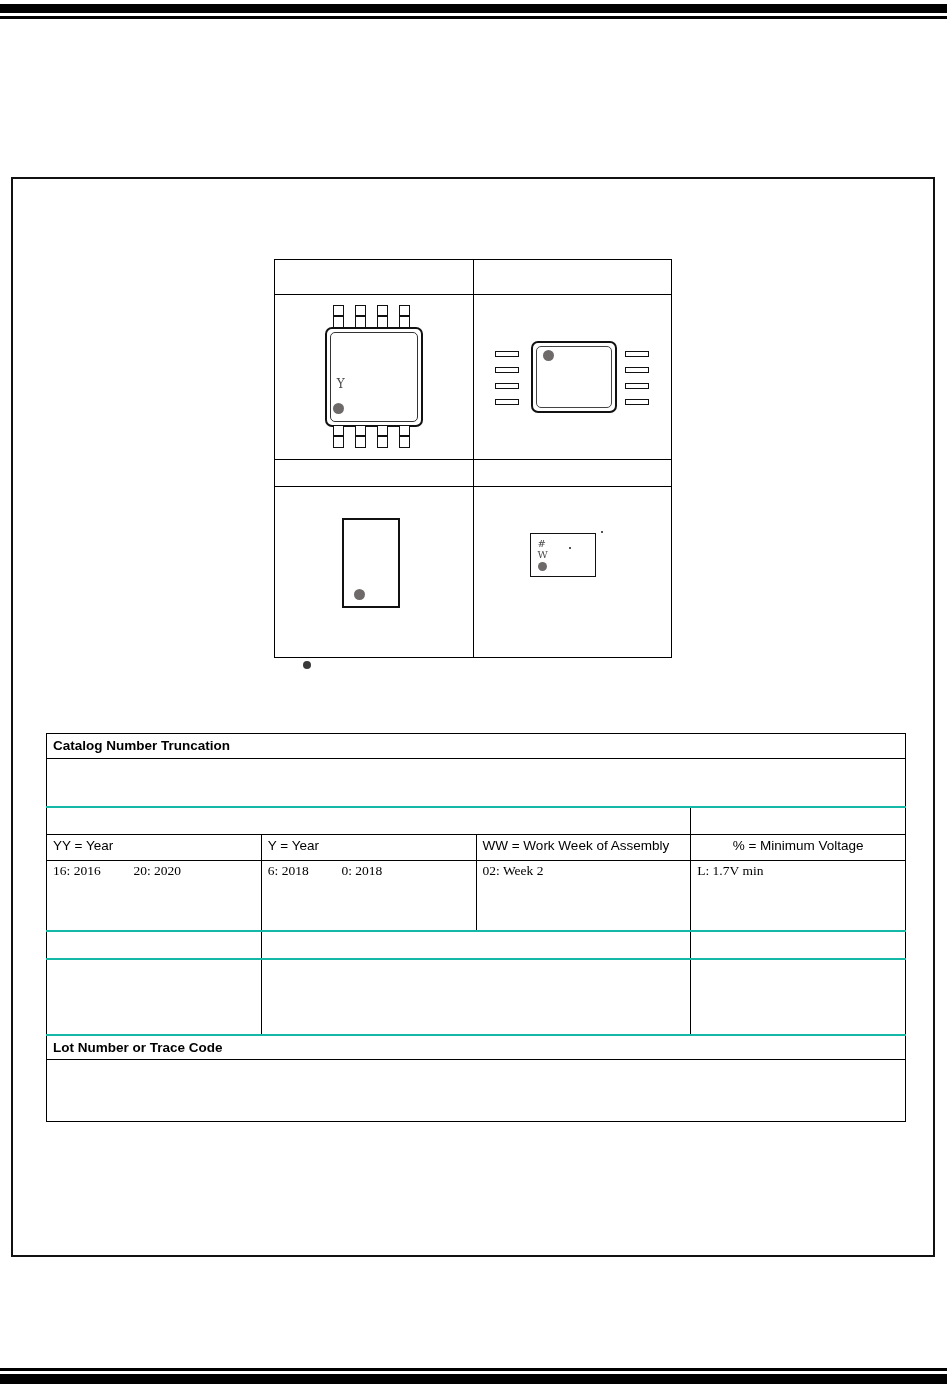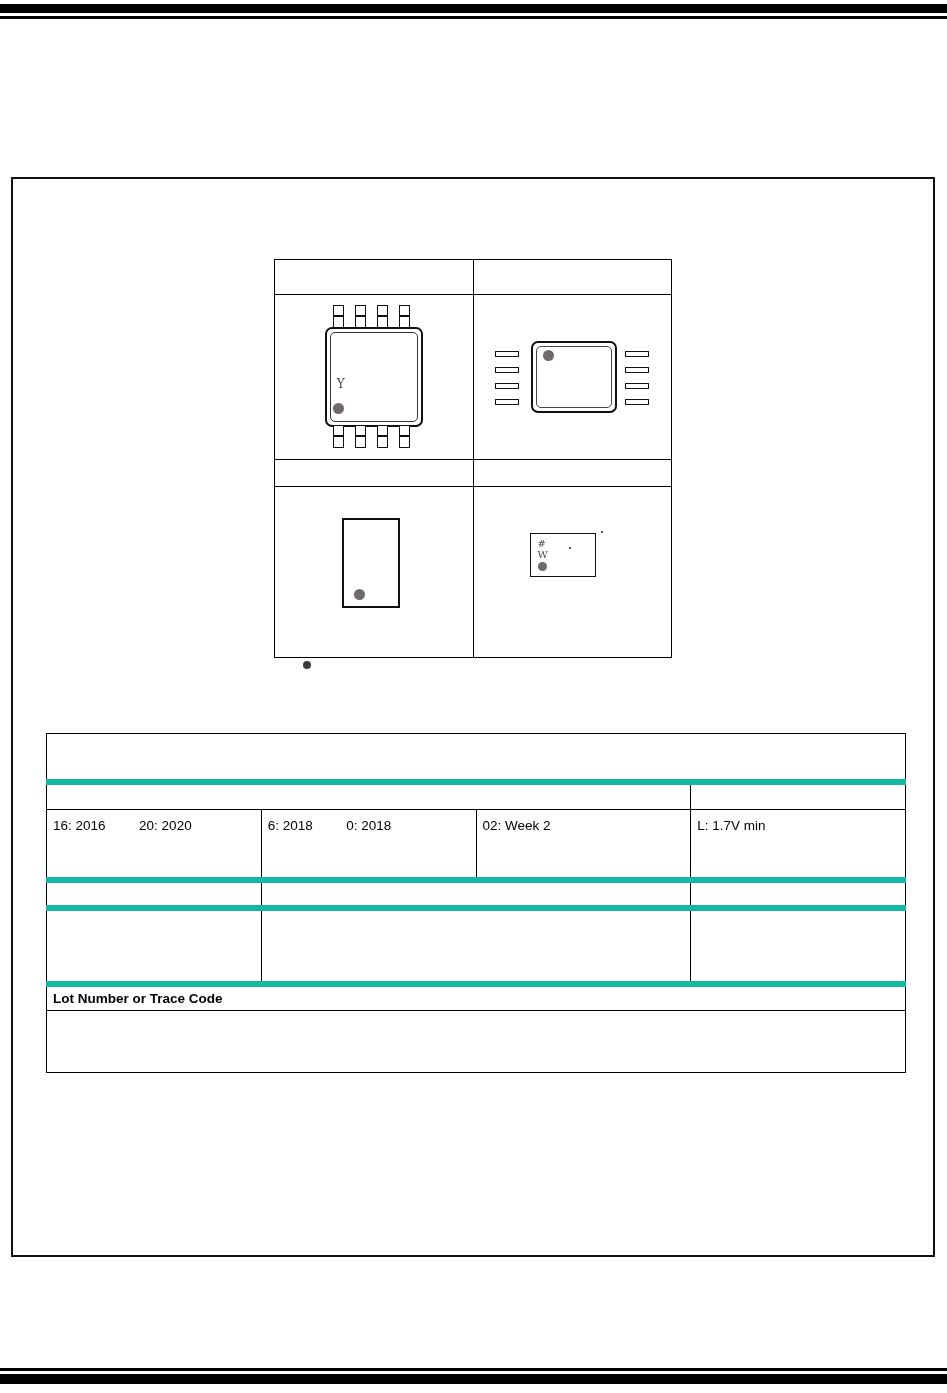--- a/index.html
+++ b/index.html
@@ -247,26 +247,26 @@
     line-height: 18px;
     height: 22px;
     box-sizing: border-box;
   }
   td.section-head {
     font-weight: bold;
     font-size: 13.5px;
     height: 25px;
     padding-top: 3px;
   }
-  td.thick-top { border-top: 6px solid #14b8a6; }
+  td.thick-top { border-top: 2px solid #14b8a6; }
   td.blank-tall { height: 48px; }
   td.blank-mid { height: 28px; }
   td.blank-big { height: 76px; }
   td.desc-row { height: 26px; }
-  td.val-row { height: 70px; padding-top: 7px; }
+  td.val-row { height: 70px; padding-top: 1px; font-family: Liberation Serif, serif; }
   td.lot-body { height: 62px; }
   .ctr { text-align: center; }
   .twocol {
     display: inline-block;
   }
   .indent-val { padding-left: 62px; margin-left: 32px; }
 </style>
 </head>
 <body>
 
@@ -342,26 +342,35 @@
       </div>
     </td>
   </tr>
 </tbody>
   </table>
 
 <div class="legend-dot"></div>
 
 <table class="code-table">
   <tbody>
+      <tr>
+    <td class="section-head" colspan="4">Catalog Number Truncation</td>
+  </tr>
   <tr>
     <td class="blank-tall" colspan="4"></td>
   </tr>
   <tr>
     <td class="blank-mid thick-top" colspan="3"></td>
     <td class="blank-mid thick-top"></td>
+  </tr>
+  <tr>
+    <td class="desc-row">YY = Year</td>
+    <td class="desc-row">Y = Year</td>
+    <td class="desc-row">WW = Work Week of Assembly</td>
+    <td class="desc-row ctr">% = Minimum Voltage</td>
   </tr>
   <tr>
     <td class="val-row">
       <span class="twocol">16: 2016</span>
       <span style="display:inline-block;width:26px"></span>
       <span class="twocol">20: 2020</span>
     </td>
     <td class="val-row">
       <span class="twocol">6: 2018</span>
       <span style="display:inline-block;width:26px"></span>

